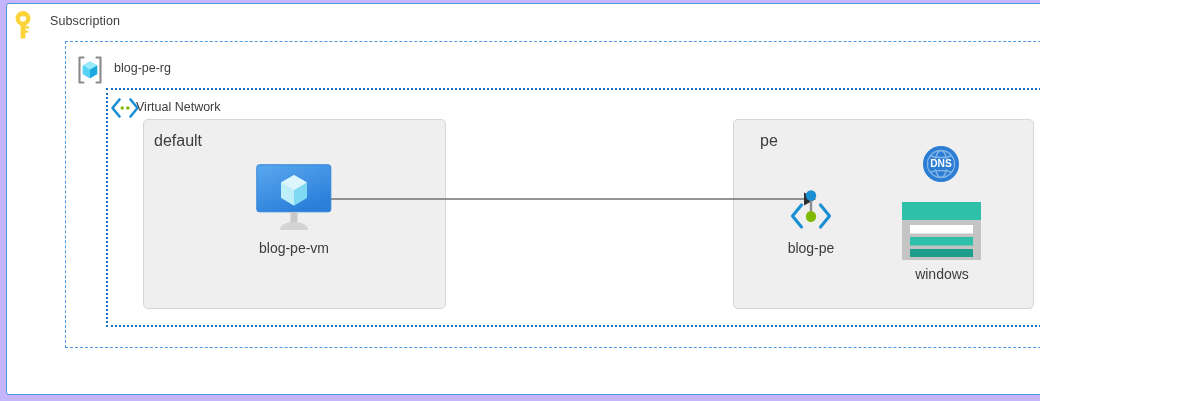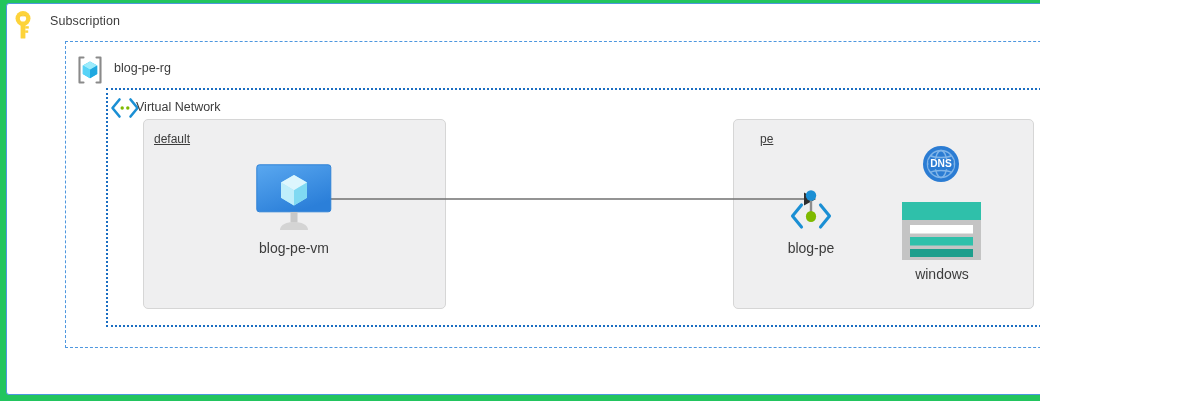--- a/index.html
+++ b/index.html
@@ -7,21 +7,21 @@
     padding: 0;
     background: #ffffff;
   }
   body {
     font-family: "Liberation Sans", sans-serif;
   }
   #canvas {
     position: relative;
     width: 1040px;
     height: 401px;
-    background: #22c55e;
+    background: #c4b5fd;
     overflow: hidden;
   }
 
   
   .subscription-box {
     position: absolute;
     left: 6px;
     top: 3px;
     width: 1188px;
     height: 392px;
@@ -106,24 +106,23 @@
     position: absolute;
     background: #efeff0;
     border: 1px solid #d6d6d6;
     border-radius: 5px;
     box-sizing: border-box;
   }
   .subnet-default { left: 143px; top: 119px; width: 303px; height: 190px; }
   .subnet-pe      { left: 733px; top: 119px; width: 301px; height: 190px; }
   .subnet-label {
     position: absolute;
-    font-size: 12px;
-    color: #3c3c3c;
-    white-space: nowrap;
-    text-decoration: underline;
+    font-size: 16px;
+    color: #3c3c3c;
+    white-space: nowrap;
   }
   .subnet-label-default { left: 154px; top: 132px; }
   .subnet-label-pe      { left: 744px; top: 132px; padding-left: 16px; }
 
   
   .node-label {
     position: absolute;
     font-size: 14px;
     color: #3c3c3c;
     text-align: center;

